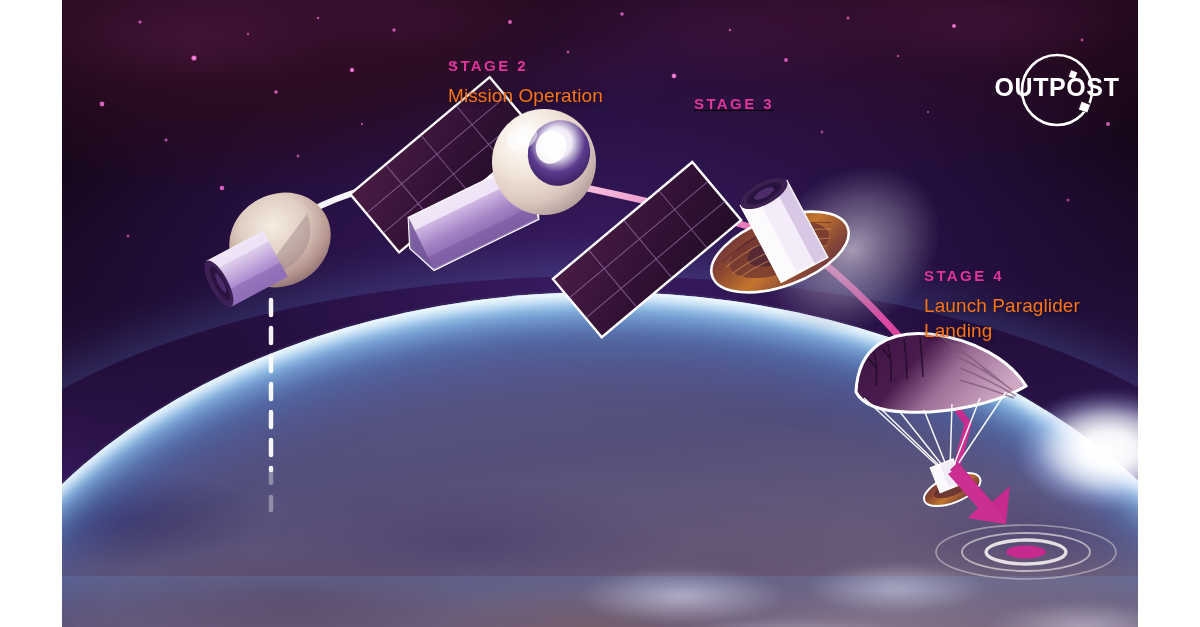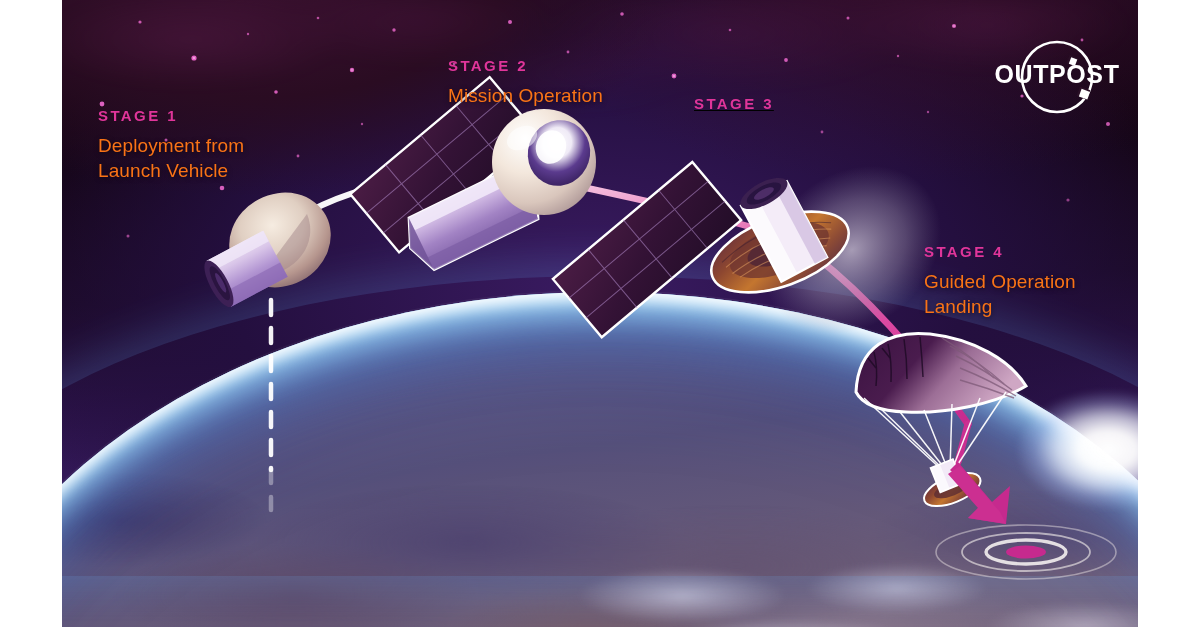--- a/index.html
+++ b/index.html
@@ -83,24 +83,24 @@
   
   .label{position:absolute;}
   .stage-kicker{font-size:15px;font-weight:bold;letter-spacing:2.4px;color:#e0359a;
     margin:8px 0 10px 0;line-height:1;}
   .stage-title{font-size:19px;font-weight:normal;color:#f97316;line-height:1.33;margin:0;
     letter-spacing:.1px;white-space:pre-line;text-shadow:0 1px 5px rgba(0,0,0,.55);}
 
   #label-1{left:36px;top:100px;}
   #label-2{left:386px;top:50px;}
   #label-3{left:632px;top:88px;text-decoration:underline;}
-  #label-4{left:862px;top:236px;}
-
-  
-  .logo{position:absolute;left:930px;top:36px;width:130px;height:82px;}
+  #label-4{left:862px;top:260px;}
+
+  
+  .logo{position:absolute;left:930px;top:49px;width:130px;height:82px;}
   .logo-word{position:absolute;left:0;top:26px;width:130px;text-align:center;
     font-size:25px;font-weight:bold;letter-spacing:.6px;color:#ffffff;line-height:1;}
 </style>
 </head>
 <body>
 
 <div id="stage-root">
   <div class="art">
 
     <div class="space"></div>
@@ -361,35 +361,30 @@
       </g>
 
       <g fill="none">
         <ellipse cx="964" cy="552" rx="90" ry="27" stroke="#f2ece8" stroke-width="1.6" opacity=".45"></ellipse>
         <ellipse cx="964" cy="552" rx="64" ry="19" stroke="#f6f1ee" stroke-width="1.8" opacity=".6"></ellipse>
         <ellipse cx="964" cy="552" rx="40" ry="12" stroke="#fbf8f6" stroke-width="3.4" opacity=".85"></ellipse>
         <ellipse cx="964" cy="552" rx="20" ry="6.5" fill="#c62a8e" stroke="none"></ellipse>
       </g>
     </svg>
 
-    <div class="label" id="label-1">
-      <p class="stage-kicker">STAGE 1</p>
-      <p class="stage-title">Deployment from
-Launch Vehicle</p>
-    </div>
     <div class="label" id="label-2">
       <p class="stage-kicker">STAGE 2</p>
       <p class="stage-title">Mission Operation</p>
     </div>
     <div class="label" id="label-3">
       <p class="stage-kicker">STAGE 3</p>
     </div>
     <div class="label" id="label-4">
       <p class="stage-kicker">STAGE 4</p>
-      <p class="stage-title">Guided Operation
+      <p class="stage-title">Launch Paraglider
 Landing</p>
     </div>
 
     <div class="logo">
       <svg width="130" height="82" viewBox="0 0 130 82">
         <circle cx="65" cy="41" r="35" fill="none" stroke="#ffffff" stroke-width="2.6"></circle>
         <rect x="76" y="20" width="9" height="9" transform="rotate(20 80 24)" fill="#2a0f26"></rect>
         <rect x="86" y="52" width="11" height="10" transform="rotate(20 91 57)" fill="#2a0f26"></rect>
         <rect x="78" y="22" width="6.5" height="7" transform="rotate(20 81 25)" fill="#ffffff"></rect>
         <rect x="88" y="54" width="9" height="8" transform="rotate(20 92 58)" fill="#ffffff"></rect>

